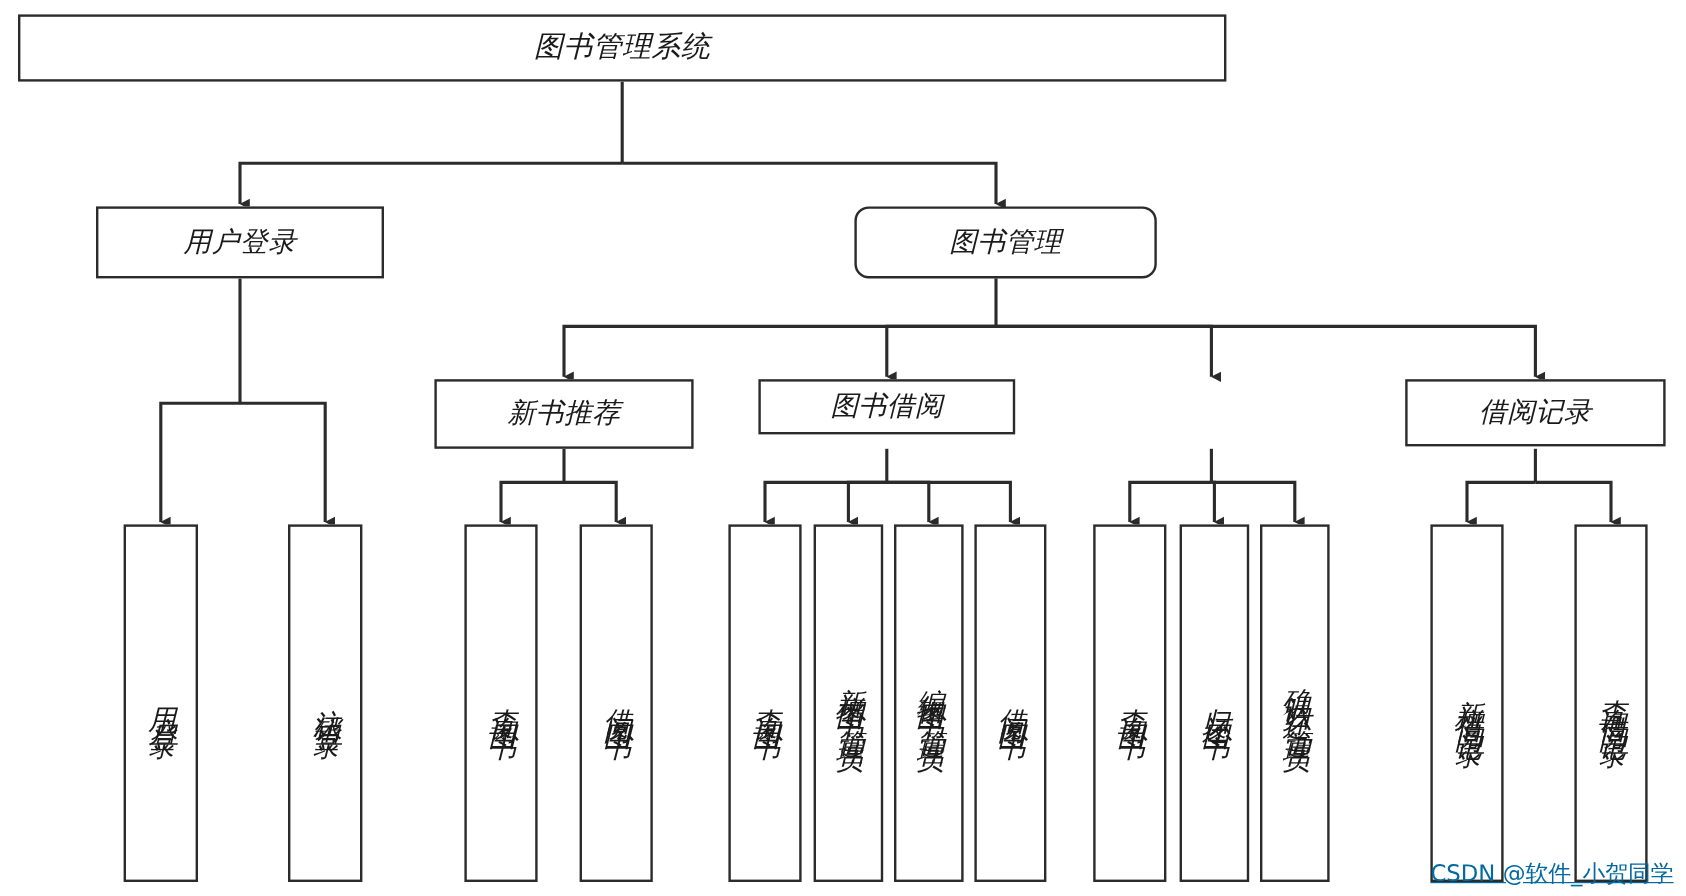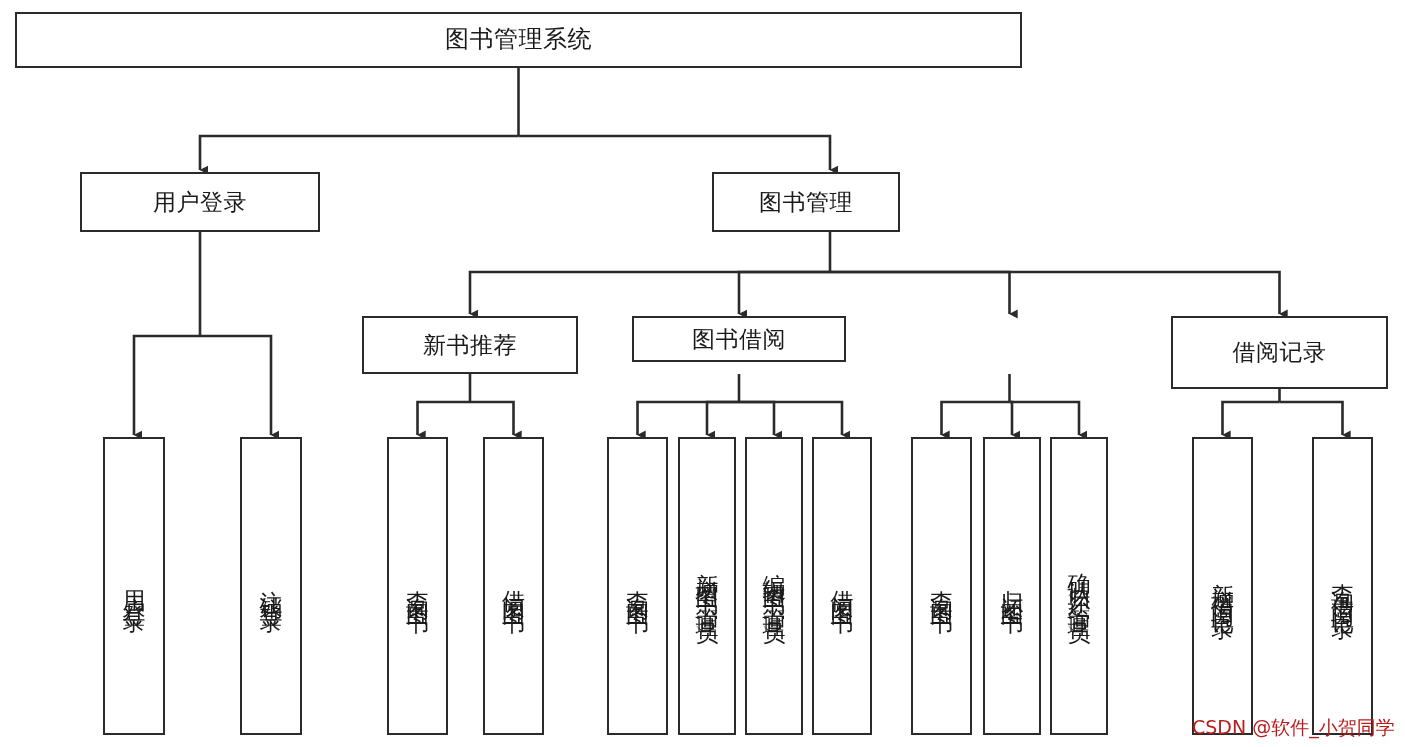--- a/index.html
+++ b/index.html
@@ -34,20 +34,21 @@
     display: flex;
     align-items: center;
     justify-content: center;
     color: #1a1a1a;
   }
   .node-label {
     display: block;
     text-align: right;
     line-height: 1.15;
     white-space: pre;
+    font-style: italic;
   }
   
   .node.horiz .node-label {
     font-size: 23px;
     letter-spacing: 0.5px;
   }
   .node.root .node-label {
     font-size: 24px;
   }
   
@@ -112,31 +113,31 @@
       </g>
   </svg>
 
   <div class="node root horiz" style="left: 15px; top: 12px; width: 1007px; height: 56px;">
     <span class="node-label">图书管理系统</span>
   </div>
 
   <div class="node horiz" style="left: 80px; top: 172px; width: 240px; height: 60px;">
     <span class="node-label">用户登录</span>
   </div>
-  <div class="node horiz" style="left: 712px; top: 172px; width: 188px; height: 60px;">
+  <div class="node horiz" style="left: 712px; top: 172px; width: 252px; height: 60px; border-radius: 12px;">
     <span class="node-label">图书管理</span>
   </div>
 
   <div class="node horiz" style="left: 362px; top: 316px; width: 216px; height: 58px;">
     <span class="node-label">新书推荐</span>
   </div>
   <div class="node horiz" style="left: 632px; top: 316px; width: 214px; height: 46px;">
     <span class="node-label">图书借阅</span>
   </div>
-  <div class="node horiz" style="left: 1171px; top: 316px; width: 217px; height: 73px;">
+  <div class="node horiz" style="left: 1171px; top: 316px; width: 217px; height: 56px;">
     <span class="node-label">借阅记录</span>
   </div>
 
   <div class="node vert" style="left: 103px; top: 437px; width: 62px; height: 298px;">
     <span class="node-label">用户登录</span>
   </div>
   <div class="node vert" style="left: 240px; top: 437px; width: 62px; height: 298px;">
     <span class="node-label">注销登录</span>
   </div>
   <div class="node vert" style="left: 387px; top: 437px; width: 61px; height: 298px;">
@@ -166,15 +167,15 @@
   <div class="node vert" style="left: 1050px; top: 437px; width: 58px; height: 298px;">
     <span class="node-label">确认归还（管理员）</span>
   </div>
   <div class="node vert" style="left: 1192px; top: 437px; width: 61px; height: 298px;">
     <span class="node-label">新增借阅记录</span>
   </div>
   <div class="node vert" style="left: 1312px; top: 437px; width: 61px; height: 298px;">
     <span class="node-label">查询借阅记录</span>
   </div>
 
-  <div class="watermark" style="left: 1192px; top: 715px; color: #b91c1c;">CSDN @软件_小贺同学</div>
+  <div class="watermark" style="left: 1192px; top: 715px; color: #0369a1; text-decoration: underline;">CSDN @软件_小贺同学</div>
 
 </div>
 
 </body></html>

